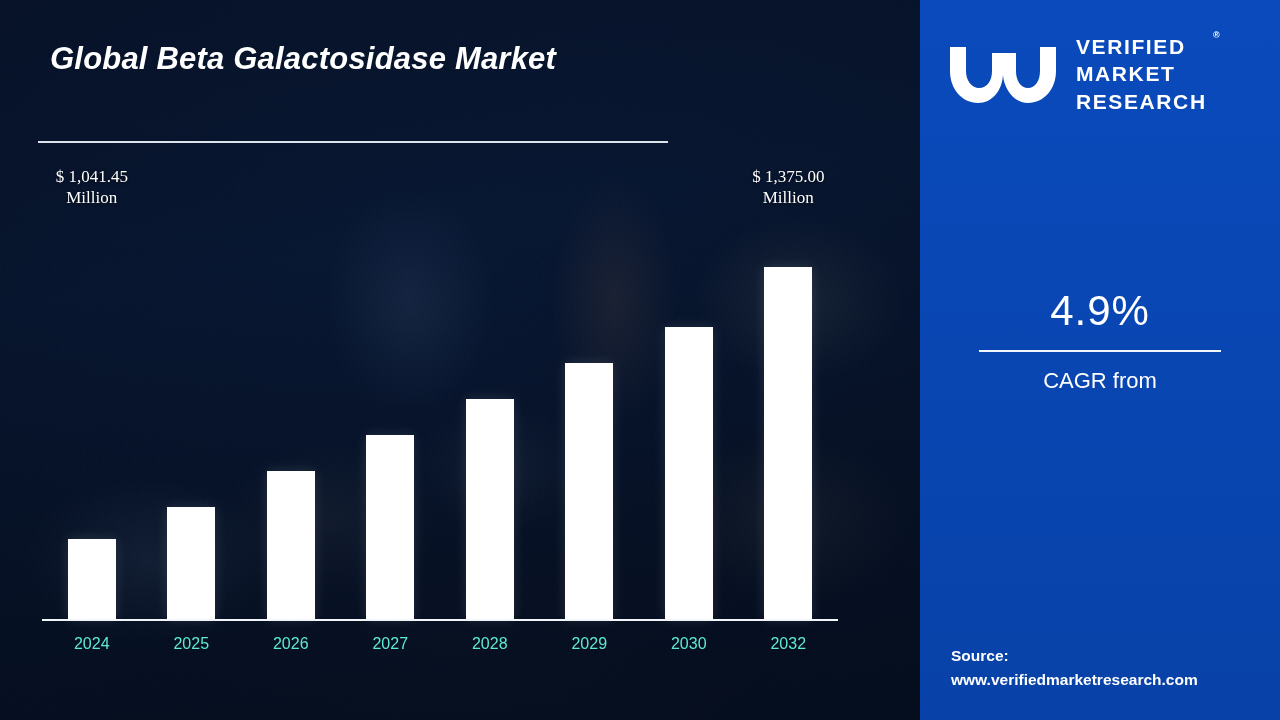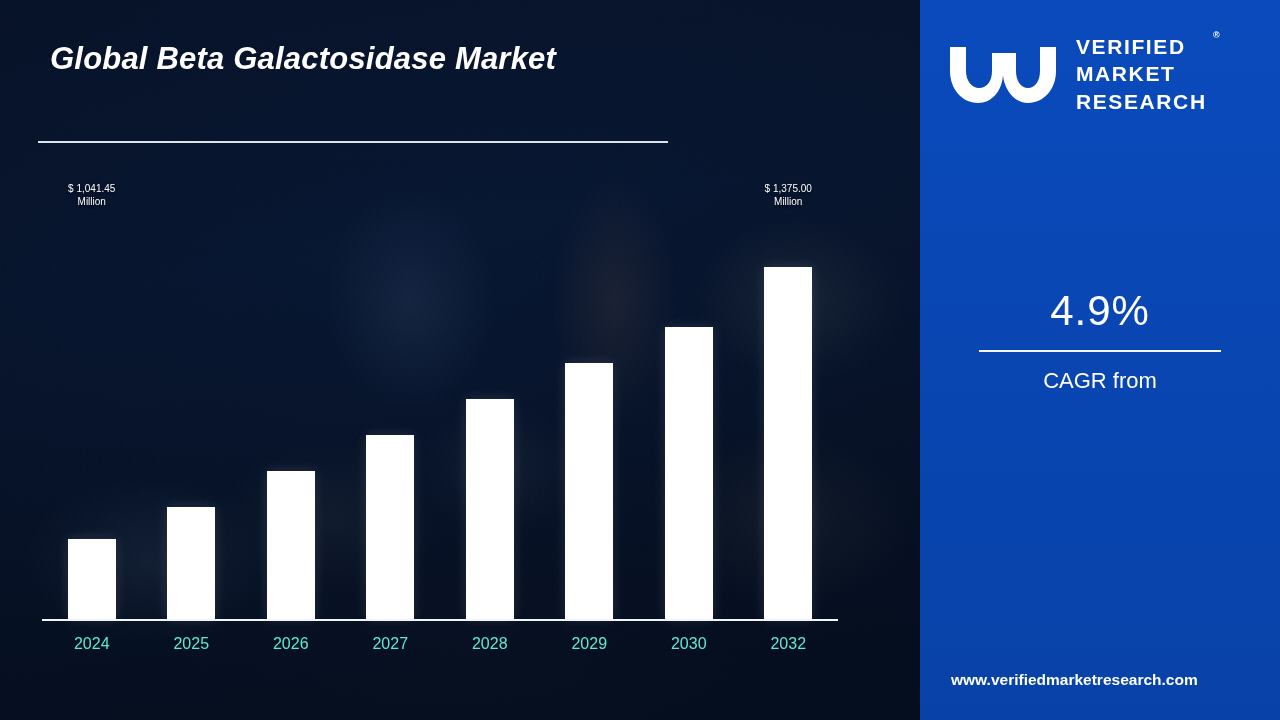--- a/index.html
+++ b/index.html
@@ -109,25 +109,26 @@
     width: 48px;
     background: #ffffff;
     box-shadow: 0 0 12px rgba(255,255,255,0.12);
   }
   .bar-label {
     position: absolute;
     bottom: calc(100% + 10px);
     left: 50%;
     transform: translateX(-50%);
     color: #ffffff;
-    font-size: 10px;
+    font-size: 17px;
     line-height: 1.28;
     text-align: center;
     white-space: nowrap;
     text-shadow: 0 1px 3px rgba(0,0,0,0.55);
+    font-family: Liberation Serif, serif;
   }
   .xlabels {
     position: absolute;
     left: 0; bottom: 8px;
     width: 796px; height: 30px;
     display: flex;
   }
   .xlabel {
     flex: 1 1 0;
     text-align: center;
@@ -285,17 +286,18 @@
 
     <div class="cagr-block">
       <div class="cagr-value">4.9%</div>
       <div class="cagr-rule"></div>
       <div class="cagr-caption">
         <div>CAGR from</div>
       </div>
     </div>
 
     <div class="source-block">
+      <div class="source-label">Source:</div>
       <div class="source-url">www.verifiedmarketresearch.com</div>
     </div>
   </div>
 
 </div>
 
 </body></html>

